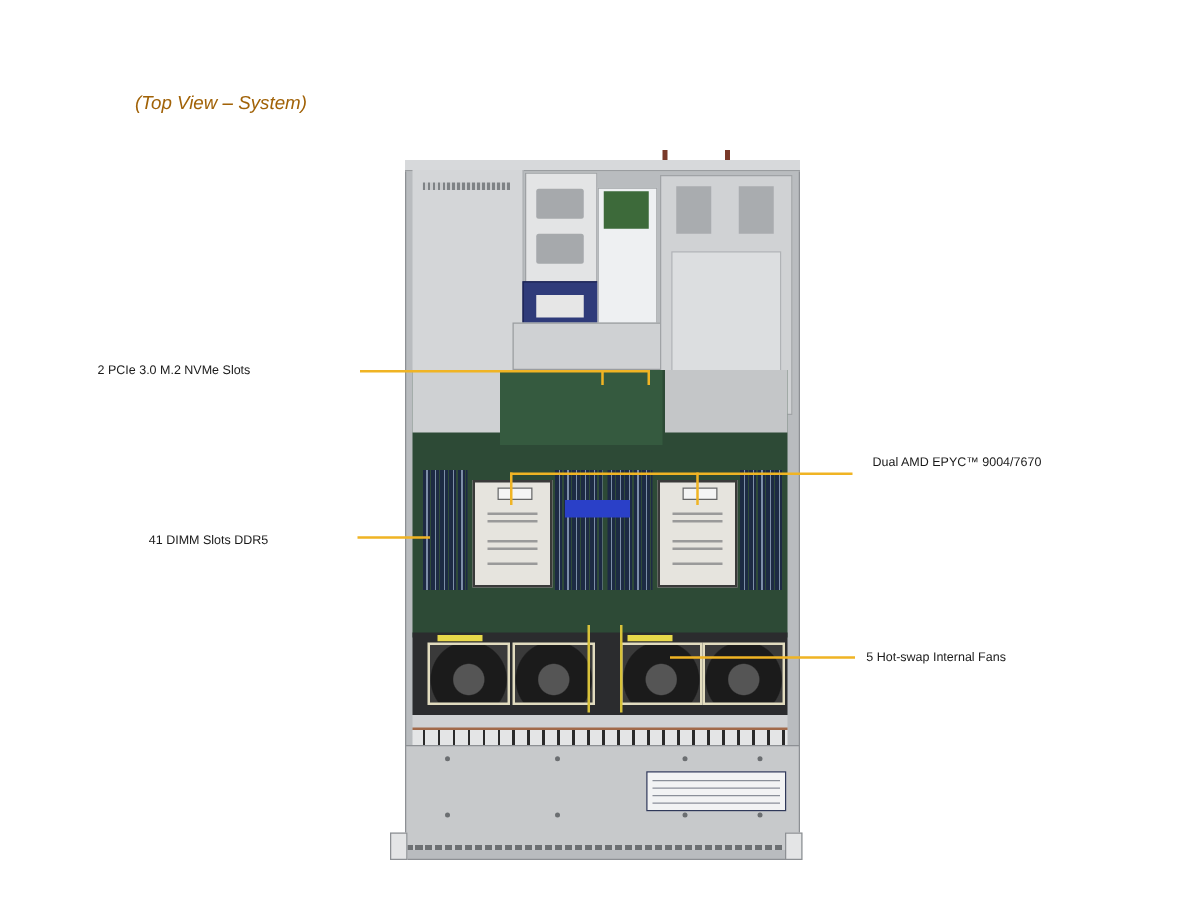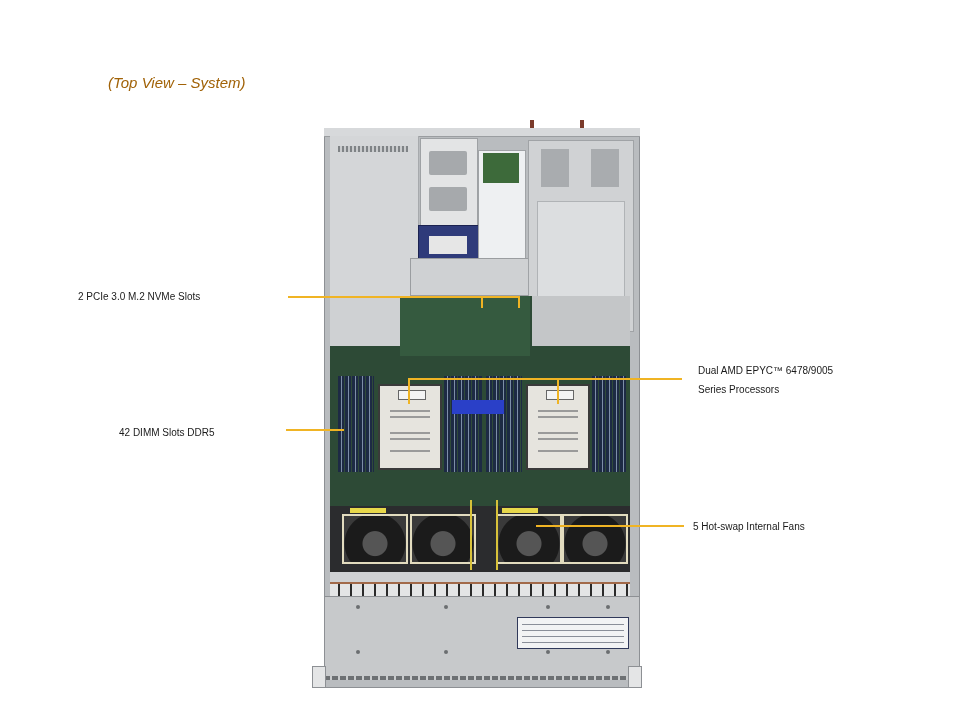--- a/index.html
+++ b/index.html
@@ -135,24 +135,23 @@
   <div class="ear-l"></div>
   <div class="ear-r"></div>
 </div>
 
 <div class="callout" style="left:78px;top:287px">2 PCIe 3.0 M.2 NVMe Slots</div>
 <div class="line" style="left:288px;top:296px;width:232px;height:2px"></div>
 <div class="line" style="left:481px;top:296px;width:2px;height:12px"></div>
 <div class="line" style="left:518px;top:296px;width:2px;height:12px"></div>
 
 <div class="callout" style="left:698px;top:361px">
-  <div>Dual AMD EPYC™ 6478/9005</div>
-  <div>Series Processors</div>
+  <div>Dual AMD EPYC™ 9004/7670</div>
 </div>
 <div class="line" style="left:408px;top:378px;width:274px;height:2px"></div>
 <div class="line" style="left:408px;top:378px;width:2px;height:26px"></div>
 <div class="line" style="left:557px;top:378px;width:2px;height:26px"></div>
 
-<div class="callout" style="left:119px;top:423px">42 DIMM Slots DDR5</div>
+<div class="callout" style="left:119px;top:423px">41 DIMM Slots DDR5</div>
 <div class="line" style="left:286px;top:429px;width:58px;height:2px"></div>
 
 <div class="callout" style="left:693px;top:517px">5 Hot-swap Internal Fans</div>
 <div class="line" style="left:536px;top:525px;width:148px;height:2px"></div>
 
 </body></html>

